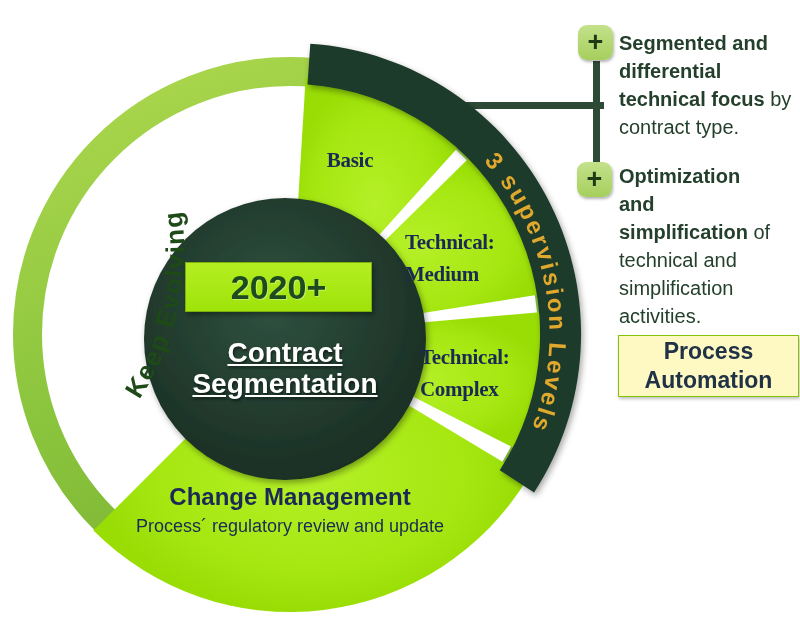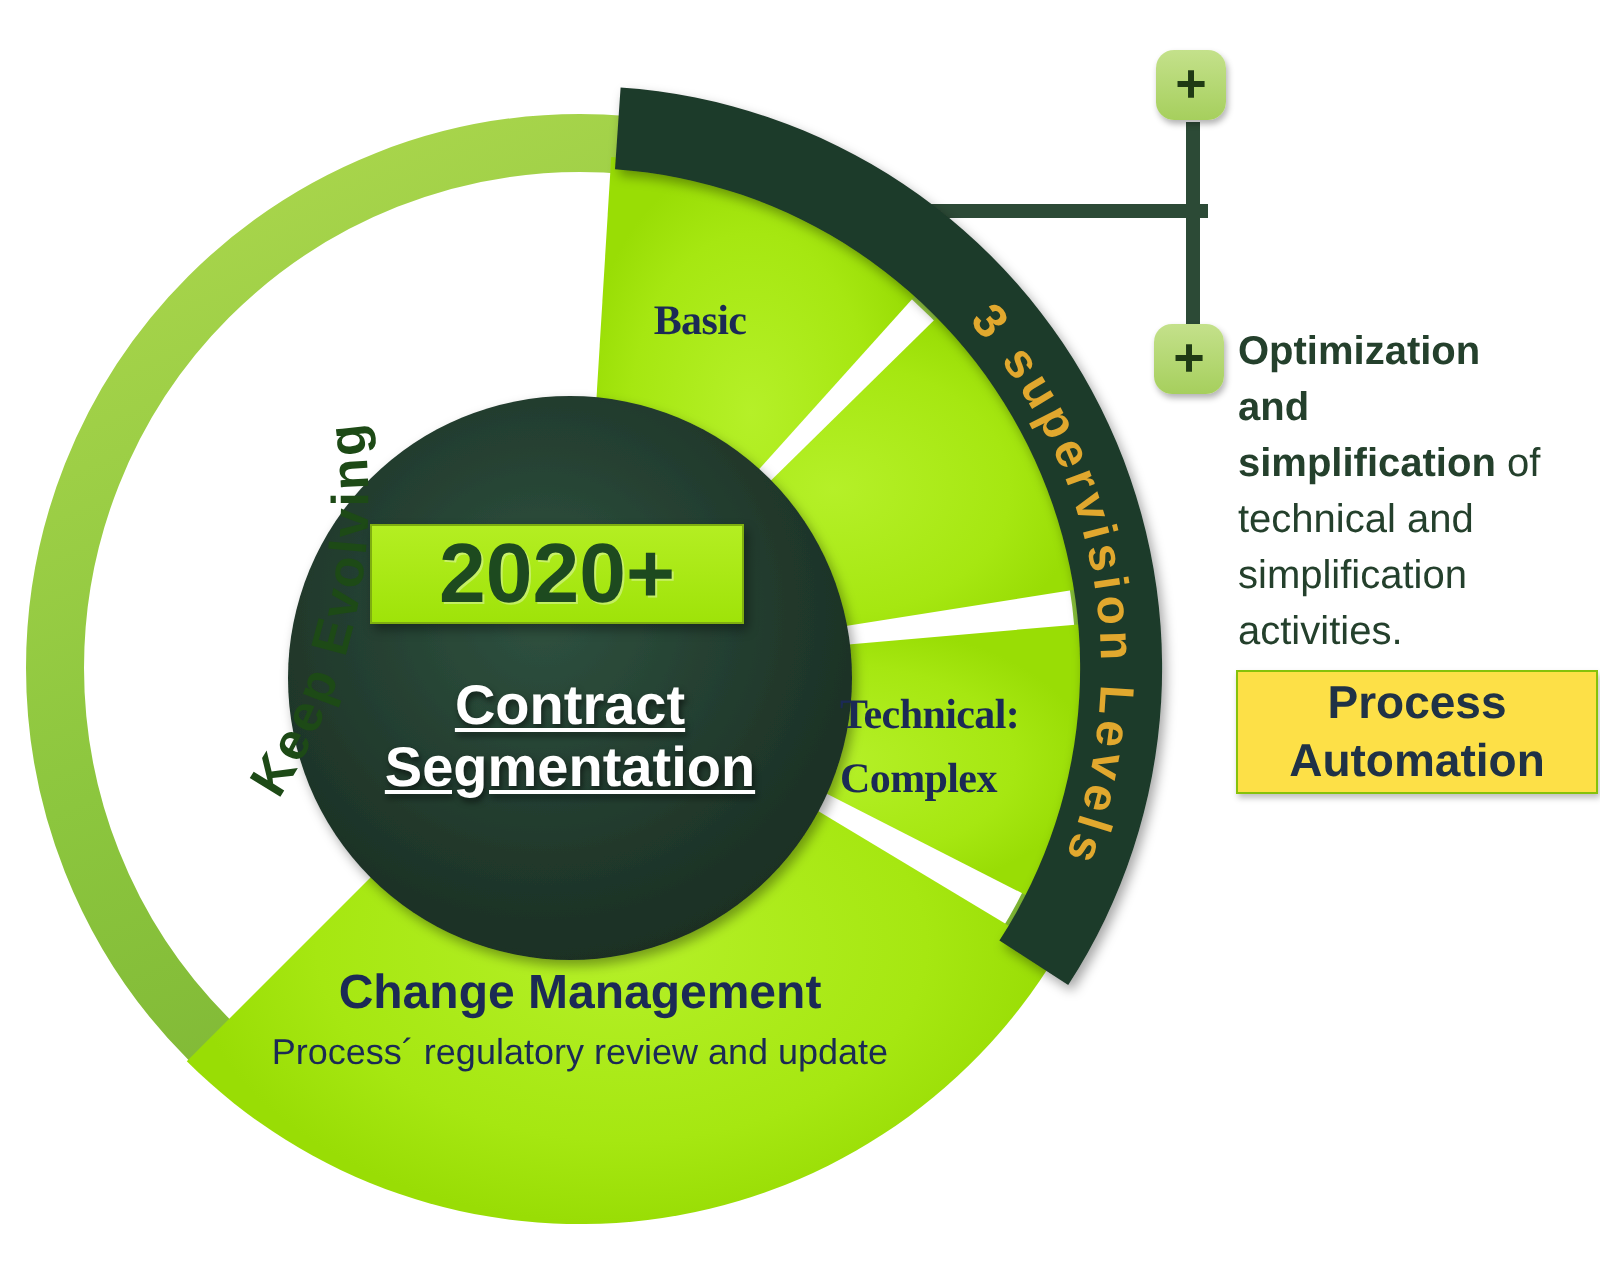--- a/index.html
+++ b/index.html
@@ -15,38 +15,38 @@
     font-family:Liberation Serif, serif;
   }
   .center-title{
     color:#ffffff;font-weight:bold;font-size:28px;line-height:31px;
     text-align:center;text-shadow:1px 2px 3px rgba(0,0,0,0.55);
   }
   .year-box{
     background:linear-gradient(180deg,#b4ee22,#9fe309);
     border:1px solid #7fae10;
     display:flex;align-items:center;justify-content:center;
-    font-weight:bold;font-size:42px;color:#1d4a1f;
+    font-weight:bold;font-size:34px;color:#1d4a1f;
     box-shadow:2px 3px 5px rgba(0,0,0,0.35);
     text-shadow:1px 1px 0 rgba(255,255,255,0.35);
   }
   .change-block{text-align:center;}
   .change-title{color:#1b2a55;font-weight:bold;font-size:24px;line-height:26px;}
   .change-sub{color:#1b2a55;font-size:18px;line-height:22px;margin-top:5px;}
   .plus-icon{
     width:35px;height:35px;border-radius:9px;
     background:linear-gradient(180deg,#c4e18b,#a6cf5d);
     box-shadow:1px 2px 3px rgba(0,0,0,0.3);
     display:flex;align-items:center;justify-content:center;
     color:#1f3a14;font-weight:bold;font-size:27px;line-height:27px;
   }
   .rp-text{color:#24402c;font-size:20px;line-height:28px;}
   .rp-text .b{font-weight:bold;}
   .automation-box{
-    background:#fde047;border:1px solid #86c20a;
+    background:#fef9c3;border:1px solid #86c20a;
     display:flex;flex-direction:column;align-items:center;justify-content:center;
     color:#203246;font-weight:bold;font-size:23px;line-height:29px;
     text-align:center;box-shadow:1px 2px 3px rgba(0,0,0,0.25);
   }
   .curved-text{font-weight:bold;}
 </style>
 </head>
 <body>
 
 <div id="stage">
@@ -96,29 +96,33 @@
       <textPath href="#supPath" startOffset="50%" text-anchor="middle" dominant-baseline="central">3 supervision Levels</textPath>
     </text>
   </svg>
 
   <div class="overlay year-box" style="left:185px;top:262px;width:185px;height:48px;">
     <span>2020+</span>
   </div>
   <div class="overlay center-title" style="left:133px;top:337px;width:304px;text-decoration:underline;">Contract Segmentation</div>
 
   <div class="overlay wedge-label" style="left:309px;top:148px;width:82px;text-align:center;line-height:24px;">Basic</div>
+  <div class="overlay wedge-label" style="left:405px;top:226px;width:112px;">Technical: Medium</div>
   <div class="overlay wedge-label" style="left:420px;top:341px;width:112px;">Technical: Complex</div>
 
   <div class="overlay change-block" style="left:135px;top:484px;width:310px;">
     <div class="change-title">Change Management</div>
     <div class="change-sub">Process´ regulatory review and update</div>
   </div>
 
   <div class="overlay plus-icon" style="left:578px;top:25px;">
     <span>+</span>
+  </div>
+  <div class="overlay rp-text" style="left:619px;top:29px;width:176px;">
+    <span class="b">Segmented and differential technical focus</span><span> by contract type.</span>
   </div>
 
   <div class="overlay plus-icon" style="left:577px;top:162px;">
     <span>+</span>
   </div>
   <div class="overlay rp-text" style="left:619px;top:162px;width:156px;">
     <span class="b">Optimization and simplification</span><span> of technical and simplification activities.</span>
   </div>
 
   <div class="overlay automation-box" style="left:618px;top:335px;width:179px;height:60px;">Process Automation</div>

